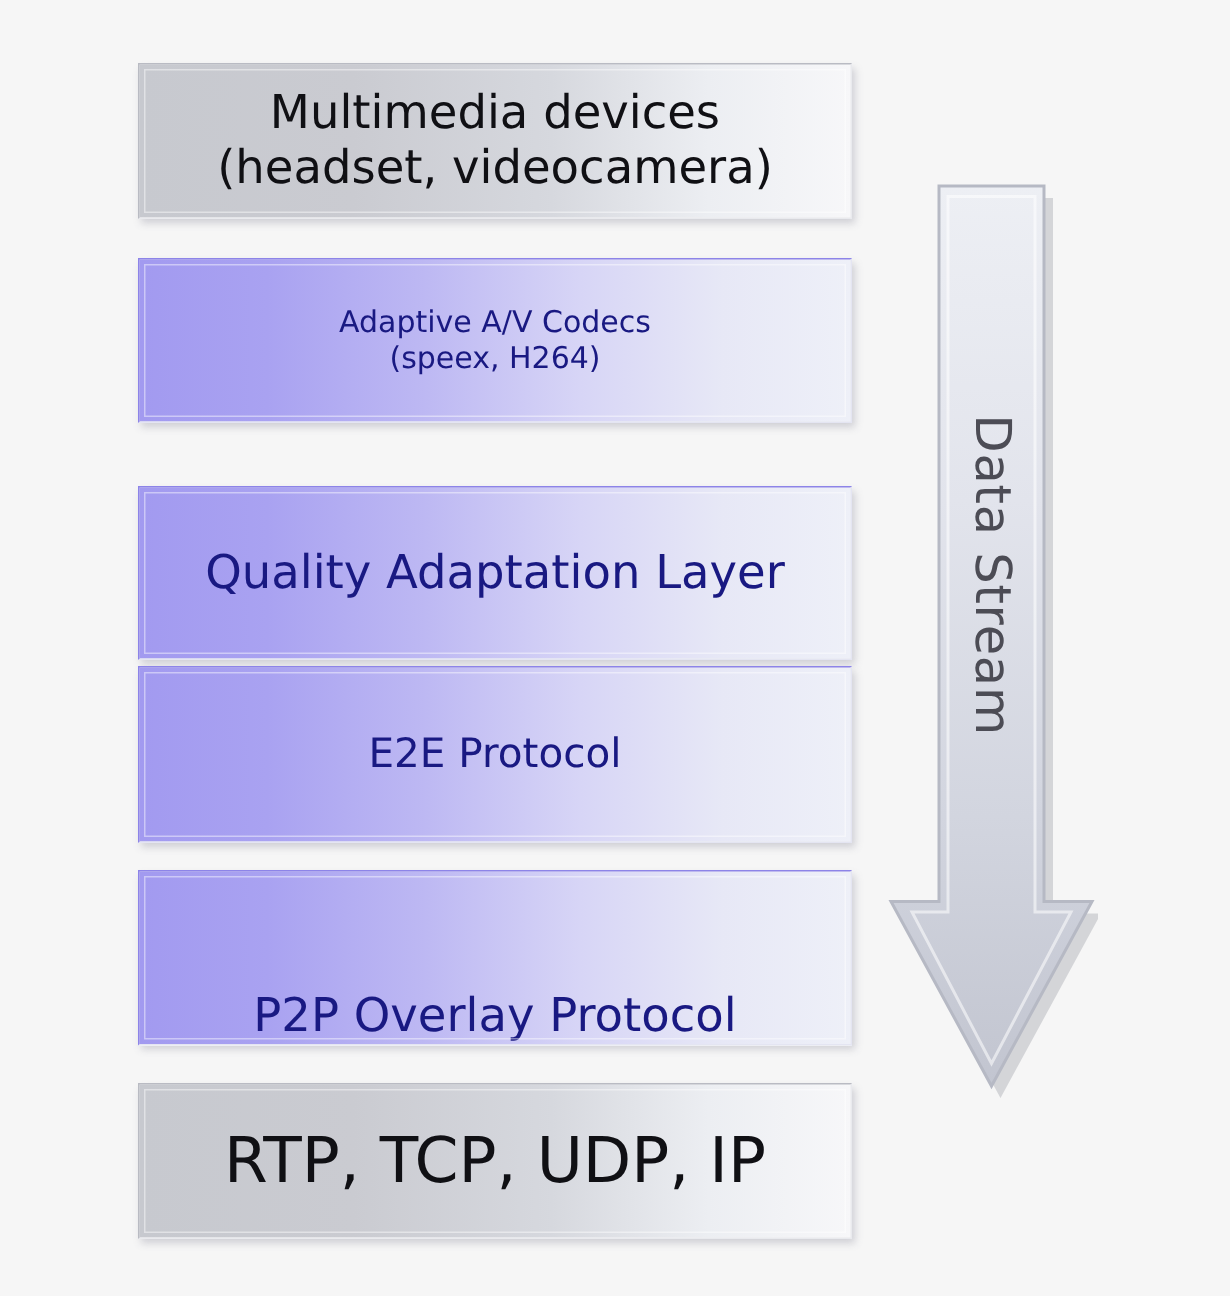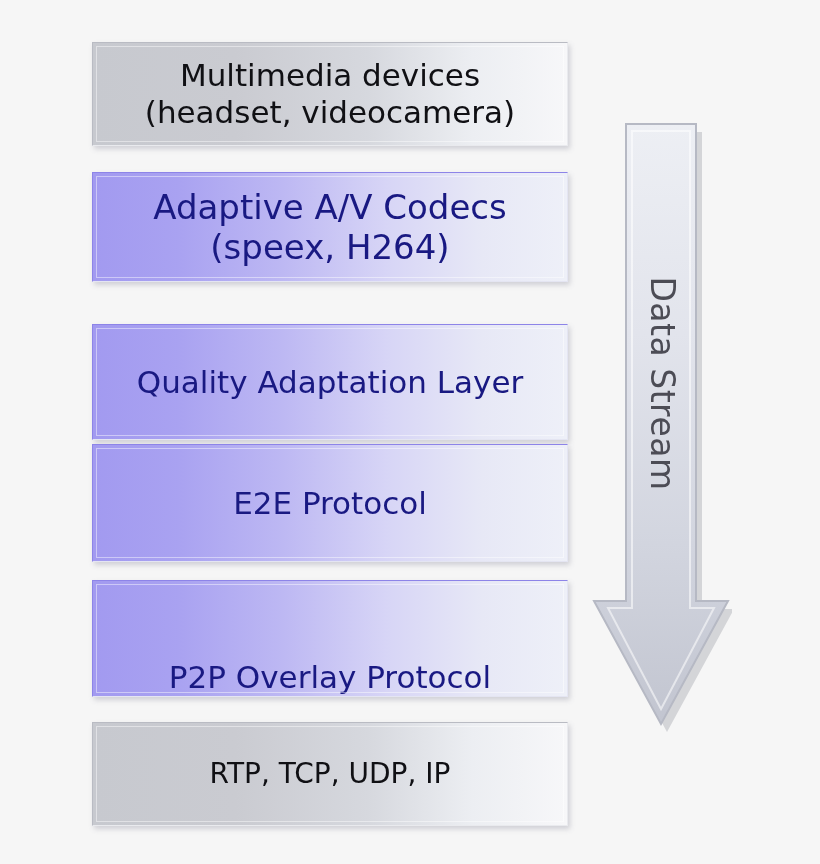--- a/index.html
+++ b/index.html
@@ -133,38 +133,38 @@
 
 <div id="diagram">
 
   <div class="layer-stack">
 
     <div class="layer-box kind-gray" style="top:0px;height:104px;font-size:31px;">
       <span class="layer-label">Multimedia devices
 (headset, videocamera)</span>
     </div>
 
-    <div class="layer-box kind-purple" style="top:130px;height:110px;font-size:34px;">
+    <div class="layer-box kind-purple" style="top:130px;height:110px;font-size:20px;">
       <span class="layer-label">Adaptive A/V Codecs
 (speex, H264)</span>
     </div>
 
     <div class="layer-box kind-purple" style="top:282px;height:116px;font-size:31px;">
       <span class="layer-label">Quality Adaptation Layer</span>
     </div>
 
-    <div class="layer-box kind-purple" style="top:402px;height:118px;font-size:31px;">
+    <div class="layer-box kind-purple" style="top:402px;height:118px;font-size:27px;">
       <span class="layer-label">E2E Protocol</span>
     </div>
 
     <div class="layer-box kind-purple" style="top:538px;height:117px;font-size:31px;align-items:flex-end;">
       <span class="layer-label">P2P Overlay Protocol</span>
     </div>
 
-    <div class="layer-box kind-gray" style="top:680px;height:104px;font-size:28px;">
+    <div class="layer-box kind-gray" style="top:680px;height:104px;font-size:42px;">
       <span class="layer-label">RTP, TCP, UDP, IP</span>
     </div>
 
   </div>
 
   <div class="data-arrow">
     <svg viewBox="0 0 140 612" xmlns="http://www.w3.org/2000/svg">
       <defs>
         <linearGradient id="arrowGrad" x1="0" y1="0" x2="0" y2="1">
           <stop offset="0%" stop-color="#edeff4"></stop>

